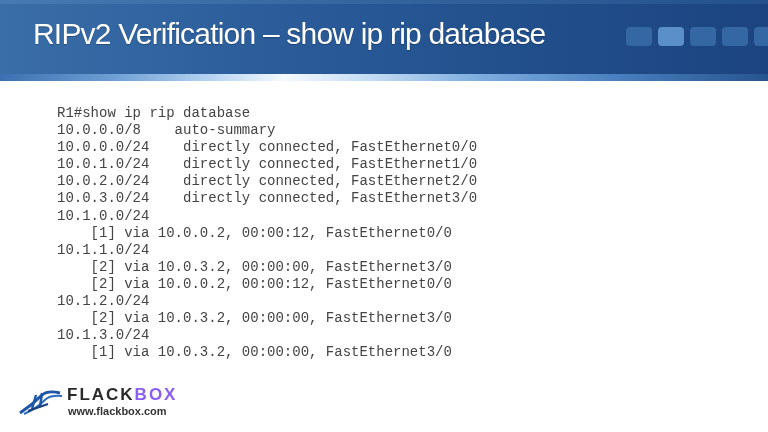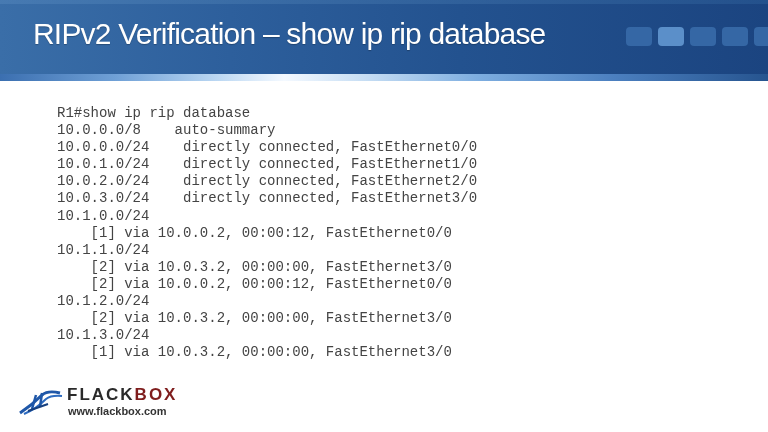--- a/index.html
+++ b/index.html
@@ -11,21 +11,21 @@
     background: linear-gradient(90deg, #3b6fb0 0%, #6fa0d6 15%, #b9d6f2 28%, #f4f9ff 37%, #c4dcf3 48%, #7eaee0 62%, #4b7fbf 80%, #26548f 100%); }
   .title { position:absolute; left:33px; top:14px; color:#ffffff; font-size:30px; line-height:40px; letter-spacing:-0.8px; white-space:nowrap;
     text-shadow: 0 1px 1px rgba(0,0,0,0.25); font-family:"Liberation Sans", sans-serif; }
   .squares { position:absolute; left:626px; top:27px; display:flex; gap:6px; }
   .sq { width:26px; height:19px; border-radius:4px; background:#3567a5; }
   .sq.active { background:#5b8fc9; }
   .code { position:absolute; left:49px; top:97px; margin:8px; font-family:"Liberation Mono", monospace; font-size:14px; line-height:17.1px; color:#444444; white-space:pre; }
   .logo { position:absolute; left:18px; top:385px; width:160px; height:36px; }
   .logo svg { position:absolute; left:0; top:2px; }
   .logo-name { position:absolute; left:49px; top:0px; font-size:17px; font-weight:bold; color:#2a2a2a; letter-spacing:2px; font-family:"Liberation Sans", sans-serif; }
-  .logo-name .box { color:#7f1d1d; }
+  .logo-name .box { color:#8b5cf6; }
   .logo-url { position:absolute; left:50px; top:20px; font-size:11px; font-weight:bold; color:#333; font-family:"Liberation Sans", sans-serif; }
 </style>
 </head>
 <body>
 
 <div class="header">
   <div class="header-top"></div>
   <div class="title">RIPv2 Verification – show ip rip database</div>
   <div class="squares">
     <div class="sq"></div>

